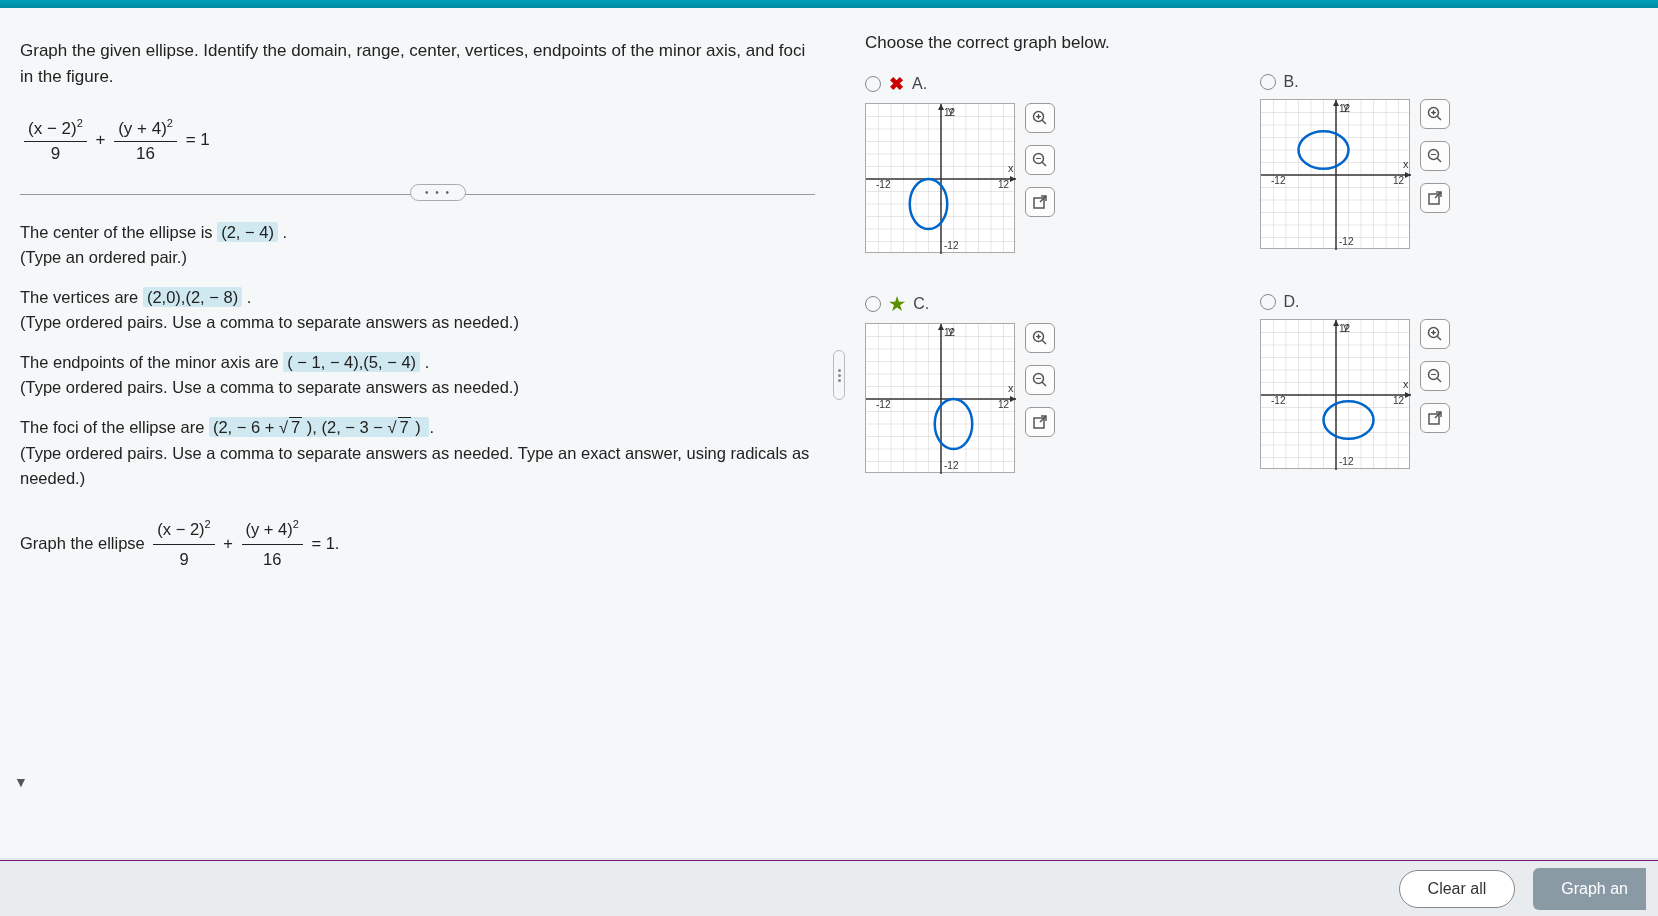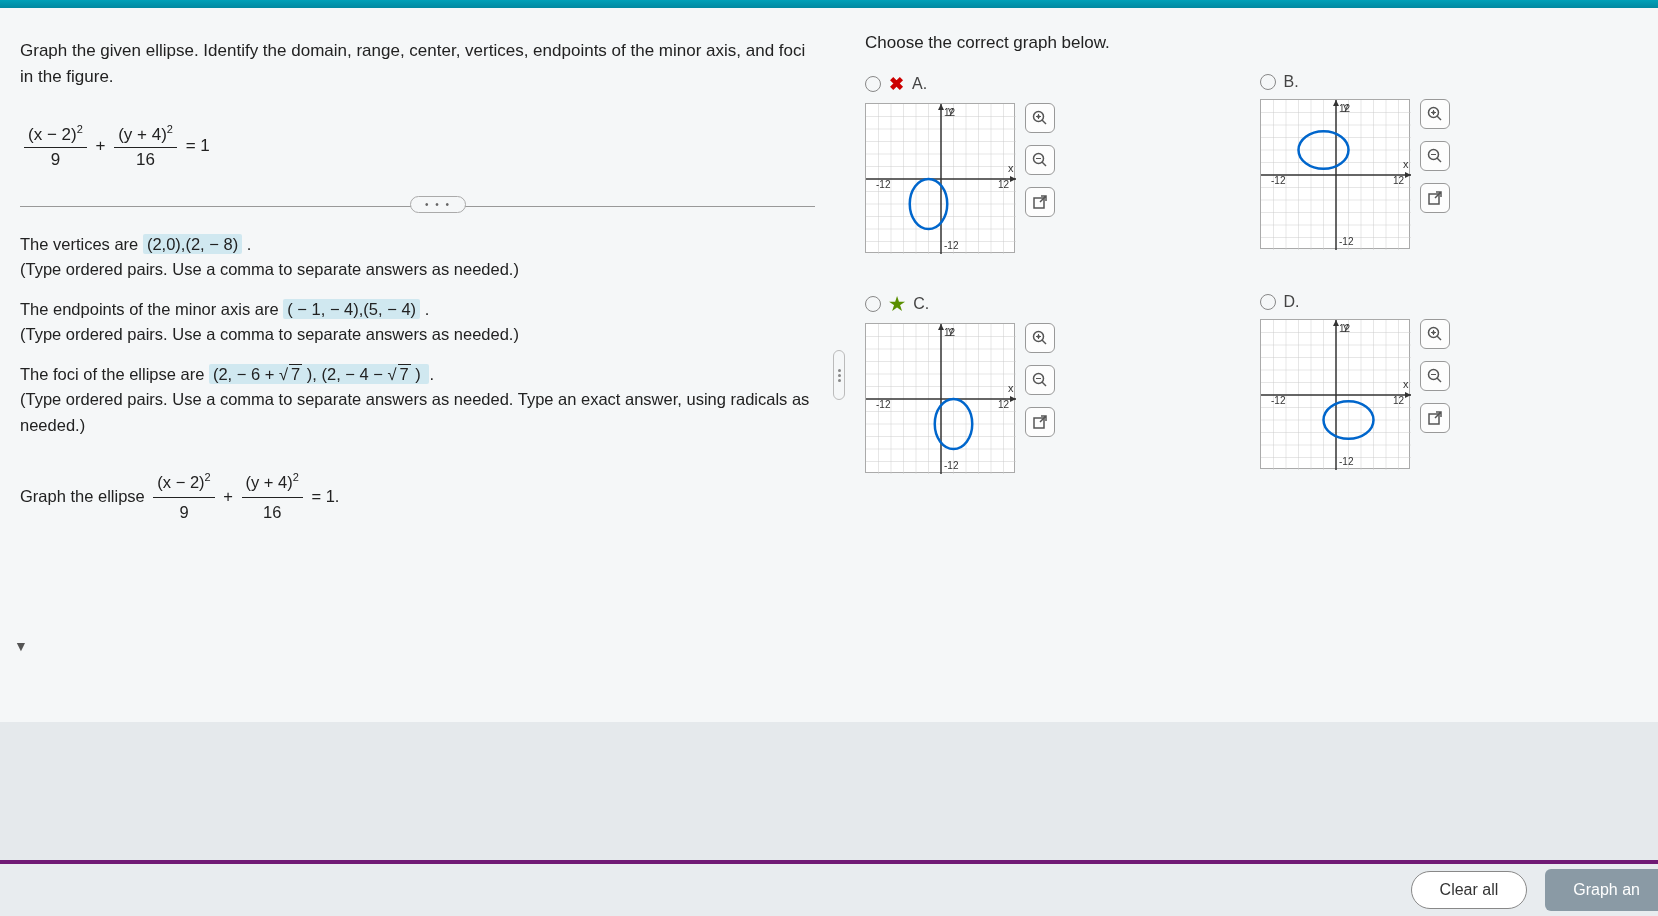--- a/index.html
+++ b/index.html
@@ -1,25 +1,25 @@
 <!DOCTYPE html>
 <html><head>
 <meta charset="utf-8">
 <style>
 *{box-sizing:border-box;margin:0;padding:0}
 body{font-family:Arial,Helvetica,sans-serif;background:#e5e9ec;width:1658px;height:916px;overflow:hidden;position:relative}
 .topbar{height:8px;background:linear-gradient(180deg,#00a0b8,#0088a0)}
-.main{display:flex;height:714px;background:#f5f7f8}
+.main{display:flex;height:850px;background:#f5f7f8}
 .left{flex:0 0 835px;padding:30px 20px 20px 20px;position:relative}
 .right{flex:1;padding:25px 24px 20px 30px;position:relative}
 .divider{position:absolute;left:833px;top:350px;width:12px;height:50px;border:1px solid #bbb;border-radius:10px;background:#f5f7f8;display:flex;flex-direction:column;align-items:center;justify-content:center;gap:2px}
 .divider span{width:3px;height:3px;border-radius:50%;background:#888}
 .qtext{font-size:17px;color:#222;line-height:1.5;margin-bottom:18px}
 .eq{font-size:17px;color:#222;margin:8px 0 20px 0}
-.frac{display:inline-block;text-align:center;vertical-align:middle;margin:16px 4px}
+.frac{display:inline-block;text-align:center;vertical-align:middle;margin:10px 4px}
 .frac .num{display:block;border-bottom:1.5px solid #222;padding:0 4px 2px}
 .frac .den{display:block;padding:2px 4px 0}
 .sup{font-size:11px;vertical-align:super}
 .hr-wrap{position:relative;margin:15px 0 25px 0}
 .hr{border:none;border-top:1px solid #999}
 .expand-dots{position:absolute;left:390px;top:-10px;background:#f5f7f8;border:1px solid #aaa;border-radius:14px;padding:2px 14px;font-size:10px;color:#666;letter-spacing:2px}
 .ans-block{margin:14px 0;font-size:16.5px;color:#222;line-height:1.55}
 .hl{background:#d0e8f0;padding:1px 4px;border-radius:2px}
 .hint{font-size:16.5px;color:#222}
 .sq-input{display:inline-block;width:22px;height:22px;border:1.5px solid #555;vertical-align:middle;margin:0 2px}
@@ -29,21 +29,21 @@
 .ch-label{display:flex;align-items:center;gap:8px;font-size:16px;color:#444;margin-bottom:8px}
 .radio{width:16px;height:16px;border:1.5px solid #888;border-radius:50%;display:inline-block;position:relative}
 .mark{font-size:18px;font-weight:bold}
 .mark.x{color:#c00}
 .mark.star{color:#5a8f00}
 .graph-area{display:flex;align-items:flex-start;gap:10px}
 .mini-graph{width:150px;height:150px;position:relative;background:#fff;border:1px solid #aaa}
 .tool-col{display:flex;flex-direction:column;gap:12px}
 .tool-btn{width:30px;height:30px;border:1px solid #999;border-radius:6px;background:#fdfdfd;display:flex;align-items:center;justify-content:center;color:#555;font-size:14px}
 svg{display:block}
-.footer{position:absolute;bottom:0;left:0;right:0;height:56px;background:#e8ecef;border-top:4px solid #701a75;display:flex;align-items:center;justify-content:flex-end;gap:18px;padding:0 0 0 20px}
+.footer{position:absolute;bottom:0;left:0;right:0;height:56px;background:#e8ecef;border-top:1px solid #701a75;display:flex;align-items:center;justify-content:flex-end;gap:18px;padding:0 12px 0 20px}
 .btn-clear{background:#fff;border:1.5px solid #888;border-radius:22px;padding:9px 28px;font-size:16px;color:#333}
 .btn-check{background:#8a9aa5;color:#fff;border:none;padding:12px 18px 12px 28px;font-size:16px;border-top-left-radius:6px;border-bottom-left-radius:6px}
 .caret{position:absolute;bottom:68px;left:14px;color:#555;font-size:14px}
 .sqrt{border-top:1.5px solid #222;padding:0 2px;margin-left:1px}
 </style>
 </head>
 <body>
 
 <div class="topbar"></div>
 <div class="main">
@@ -53,37 +53,42 @@
       <span class="frac"><span class="num"><span>(x − 2)</span><span class="sup">2</span></span><span class="den">9</span></span>
       <span> + </span>
       <span class="frac"><span class="num"><span>(y + 4)</span><span class="sup">2</span></span><span class="den">16</span></span>
       <span> = 1</span>
     </div>
     <div class="hr-wrap">
       <hr class="hr">
       <button class="expand-dots">• • •</button>
     </div>
 
+    <div class="ans-block">
+      <span>The center of the ellipse is </span>
+      <span class="hl">(2, − 4)</span> .<br>
+      <span class="hint">(Type an ordered pair.)</span>
+    </div>
 
     <div class="ans-block">
       <span>The vertices are </span>
       <span class="hl">(2,0),(2, − 8)</span> .<br>
       <span class="hint">(Type ordered pairs. Use a comma to separate answers as needed.)</span>
     </div>
 
     <div class="ans-block">
       <span>The endpoints of the minor axis are </span>
       <span class="hl">( − 1, − 4),(5, − 4)</span> .<br>
       <span class="hint">(Type ordered pairs. Use a comma to separate answers as needed.)</span>
     </div>
 
     <div class="ans-block">
       <span>The foci of the ellipse are </span>
       <span class="hl">
-        <span>(2, − 6 + </span>√<span class="sqrt">7</span><span> ), (2, − 4 − </span>√<span class="sqrt">7</span><span> )</span>
+        <span>(2, − 6 + </span>√<span class="sqrt">7</span><span> ), (2, − 3 − </span>√<span class="sqrt">7</span><span> )</span>
       </span> .<br>
       <span class="hint">(Type ordered pairs. Use a comma to separate answers as needed. Type an exact answer, using radicals as needed.)</span>
     </div>
 
     <div class="ans-block">
       <span>Graph the ellipse </span>
       <span class="frac"><span class="num"><span>(x − 2)</span><span class="sup">2</span></span><span class="den">9</span></span>
       <span> + </span>
       <span class="frac"><span class="num"><span>(y + 4)</span><span class="sup">2</span></span><span class="den">16</span></span>
       <span> = 1.</span>

